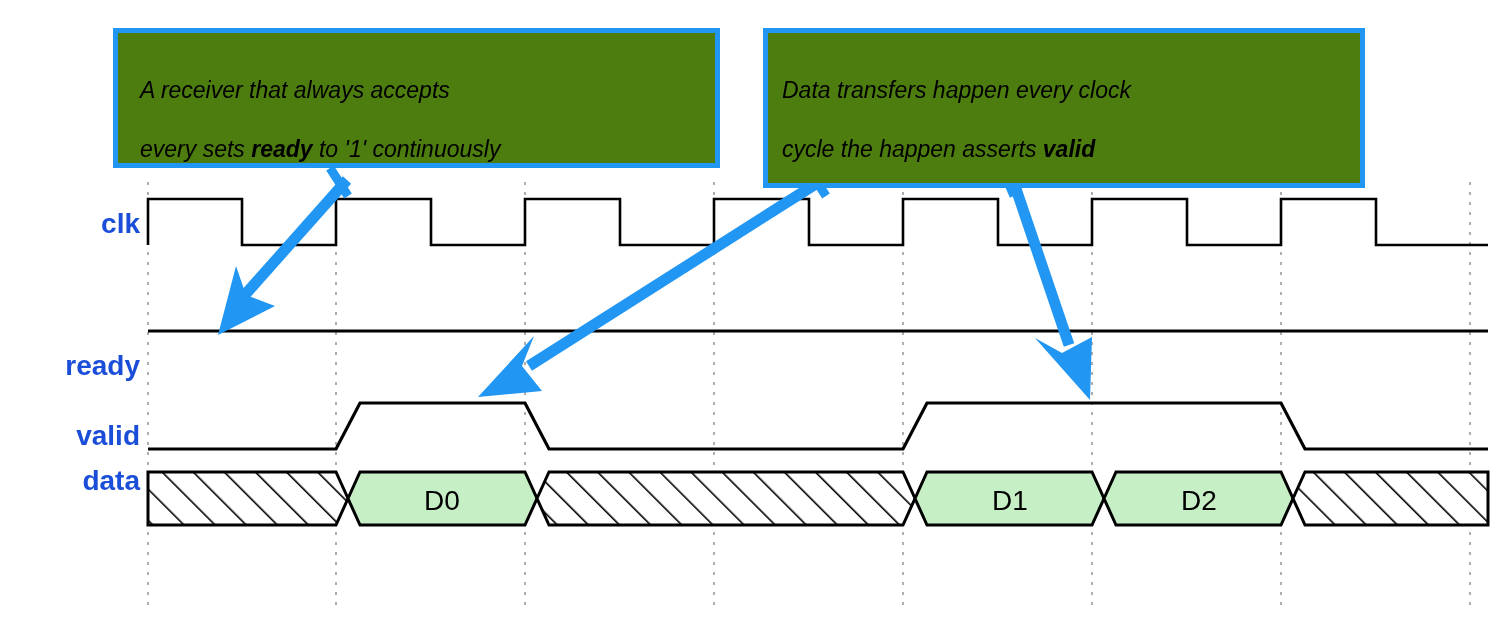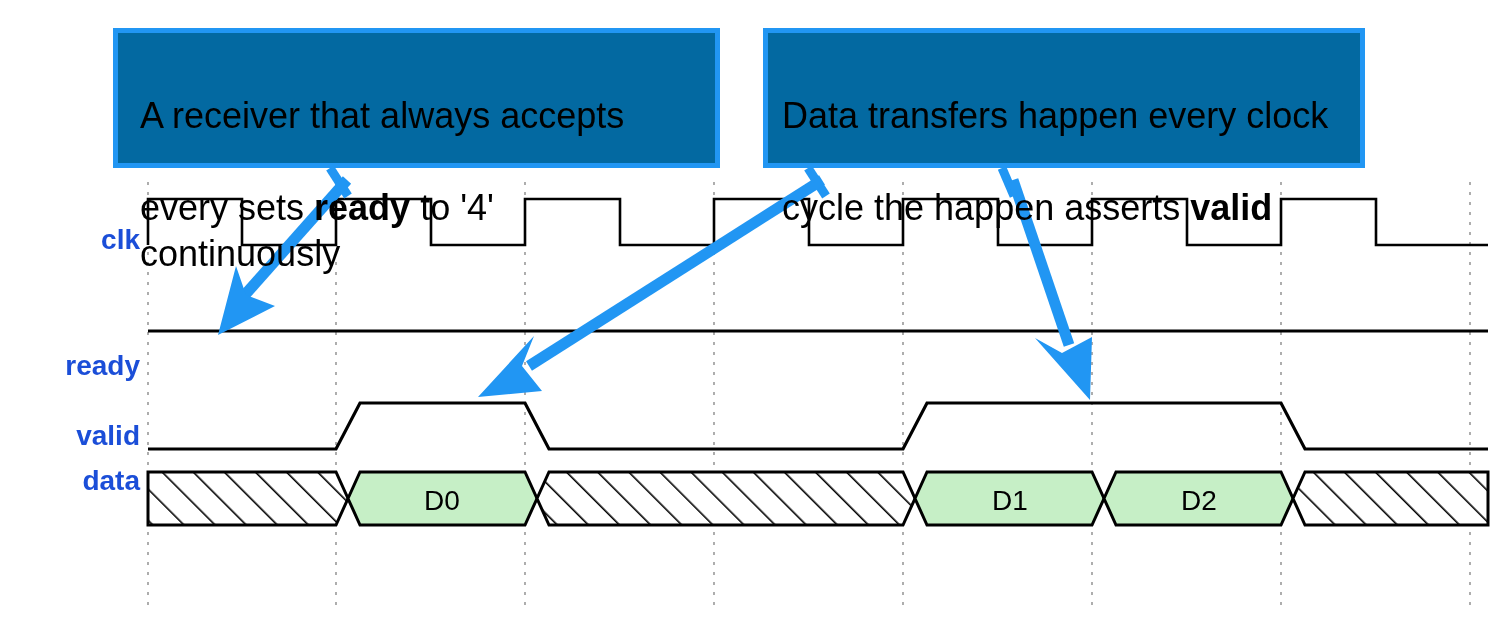--- a/index.html
+++ b/index.html
@@ -23,55 +23,56 @@
     position: absolute;
     left: 0;
     top: 0;
     width: 1496px;
     height: 618px;
     display: block;
   }
   .callout-box {
     position: absolute;
     box-sizing: border-box;
-    background: #0369a1;
+    background: #4d7c0f;
     border: 5px solid #2196f3;
     padding: 14px 18px 12px 22px;
-    font-size: 36px;
+    font-size: 23px;
     line-height: 1.28;
     color: #000000;
     white-space: pre-line;
+    font-style: italic;
   }
   .callout-box b {
     font-weight: bold;
   }
   #callout-1 {
     left: 113px;
     top: 28px;
     width: 607px;
     height: 140px;
   }
   #callout-2 {
     left: 763px;
     top: 28px;
     width: 602px;
-    height: 140px;
+    height: 160px;
     padding-left: 14px;
   }
   .sig-label {
     position: absolute;
     text-align: right;
     font-size: 28px;
     font-weight: bold;
     color: #1b4ed8;
     width: 120px;
     left: 20px;
     line-height: 1;
   }
-  #label-clk   { top: 210px; margin-top: 16px; }
+  #label-clk   { top: 210px; }
   #label-ready { top: 352px; }
   #label-valid { top: 422px; }
   #label-data  { top: 467px; }
 </style>
 </head>
 <body>
 
 <div id="stage">
 
   <svg class="diagram" viewBox="0 0 1496 618">
@@ -153,21 +154,21 @@
     </g>
   </svg>
 
   <div class="sig-label" id="label-clk">clk</div>
   <div class="sig-label" id="label-ready">ready</div>
   <div class="sig-label" id="label-valid">valid</div>
   <div class="sig-label" id="label-data">data</div>
 
   <div class="callout-box" id="callout-1">
     <span>A receiver that always accepts</span><br>
-    <span>every sets </span><b>ready</b><span> to '4' continuously</span>
+    <span>every sets </span><b>ready</b><span> to '1' continuously</span>
   </div>
 
   <div class="callout-box" id="callout-2">
     <span>Data transfers happen every clock</span><br>
     <span>cycle the happen asserts </span><b>valid</b><span></span>
   </div>
 
 </div>
 
 </body></html>

